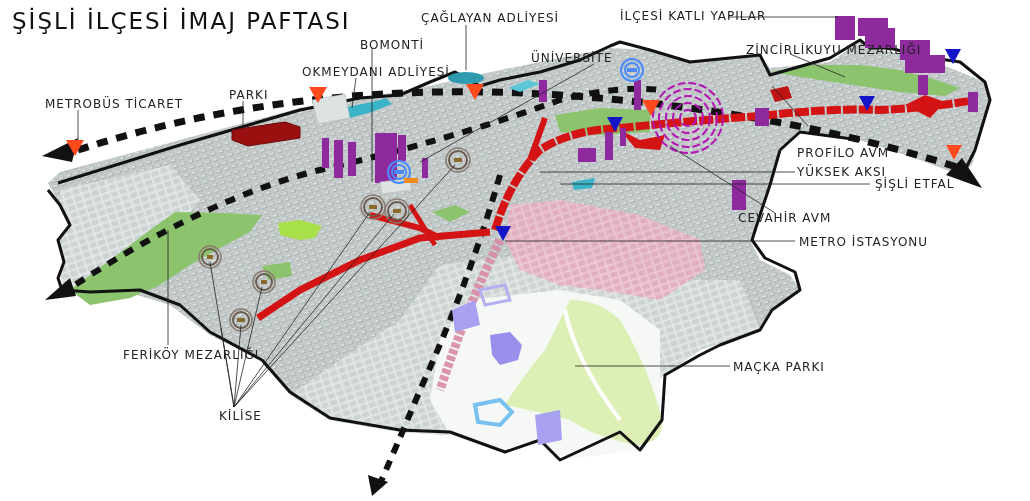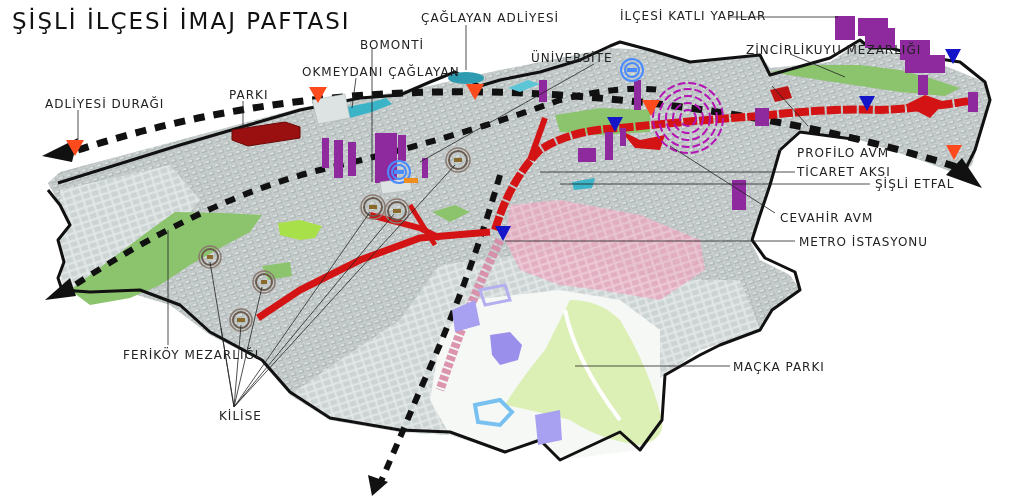--- a/index.html
+++ b/index.html
@@ -222,24 +222,24 @@
   </g>
 </svg>
 
   <div class="title">ŞİŞLİ İLÇESİ İMAJ PAFTASI</div>
 
   <div class="lbl" style="left:620px; top:11px;">İLÇESİ KATLI YAPILAR</div>
   <div class="lbl" style="left:746px; top:45px;">ZİNCİRLİKUYU MEZARLIĞI</div>
   <div class="lbl" style="left:352px; top:40px;padding-left:8px;">BOMONTİ</div>
   <div class="lbl" style="left:421px; top:13px;">ÇAĞLAYAN ADLİYESİ</div>
   <div class="lbl" style="left:531px; top:53px;">ÜNİVERSİTE</div>
-  <div class="lbl" style="left:302px; top:67px;">OKMEYDANI ÇAĞLAYAN</div>
+  <div class="lbl" style="left:302px; top:67px;">OKMEYDANI ADLİYESİ</div>
   <div class="lbl" style="left:229px; top:90px;">PARKI</div>
-  <div class="lbl" style="left:45px; top:99px;">ADLİYESİ DURAĞI</div>
+  <div class="lbl" style="left:45px; top:99px;">METROBÜS TİCARET</div>
   <div class="lbl" style="left:797px; top:148px;">PROFİLO AVM</div>
-  <div class="lbl" style="left:797px; top:167px;">TİCARET AKSI</div>
+  <div class="lbl" style="left:797px; top:167px;">YÜKSEK AKSI</div>
   <div class="lbl" style="left:875px; top:179px;">ŞİŞLİ ETFAL</div>
-  <div class="lbl" style="left:780px; top:213px;">CEVAHİR AVM</div>
+  <div class="lbl" style="left:738px; top:213px;">CEVAHİR AVM</div>
   <div class="lbl" style="left:799px; top:237px;">METRO İSTASYONU</div>
   <div class="lbl" style="left:123px; top:350px;">FERİKÖY MEZARLIĞI</div>
   <div class="lbl" style="left:733px; top:362px;">MAÇKA PARKI</div>
   <div class="lbl" style="left:219px; top:411px;">KİLİSE</div>
 </div>
 
 </body></html>

